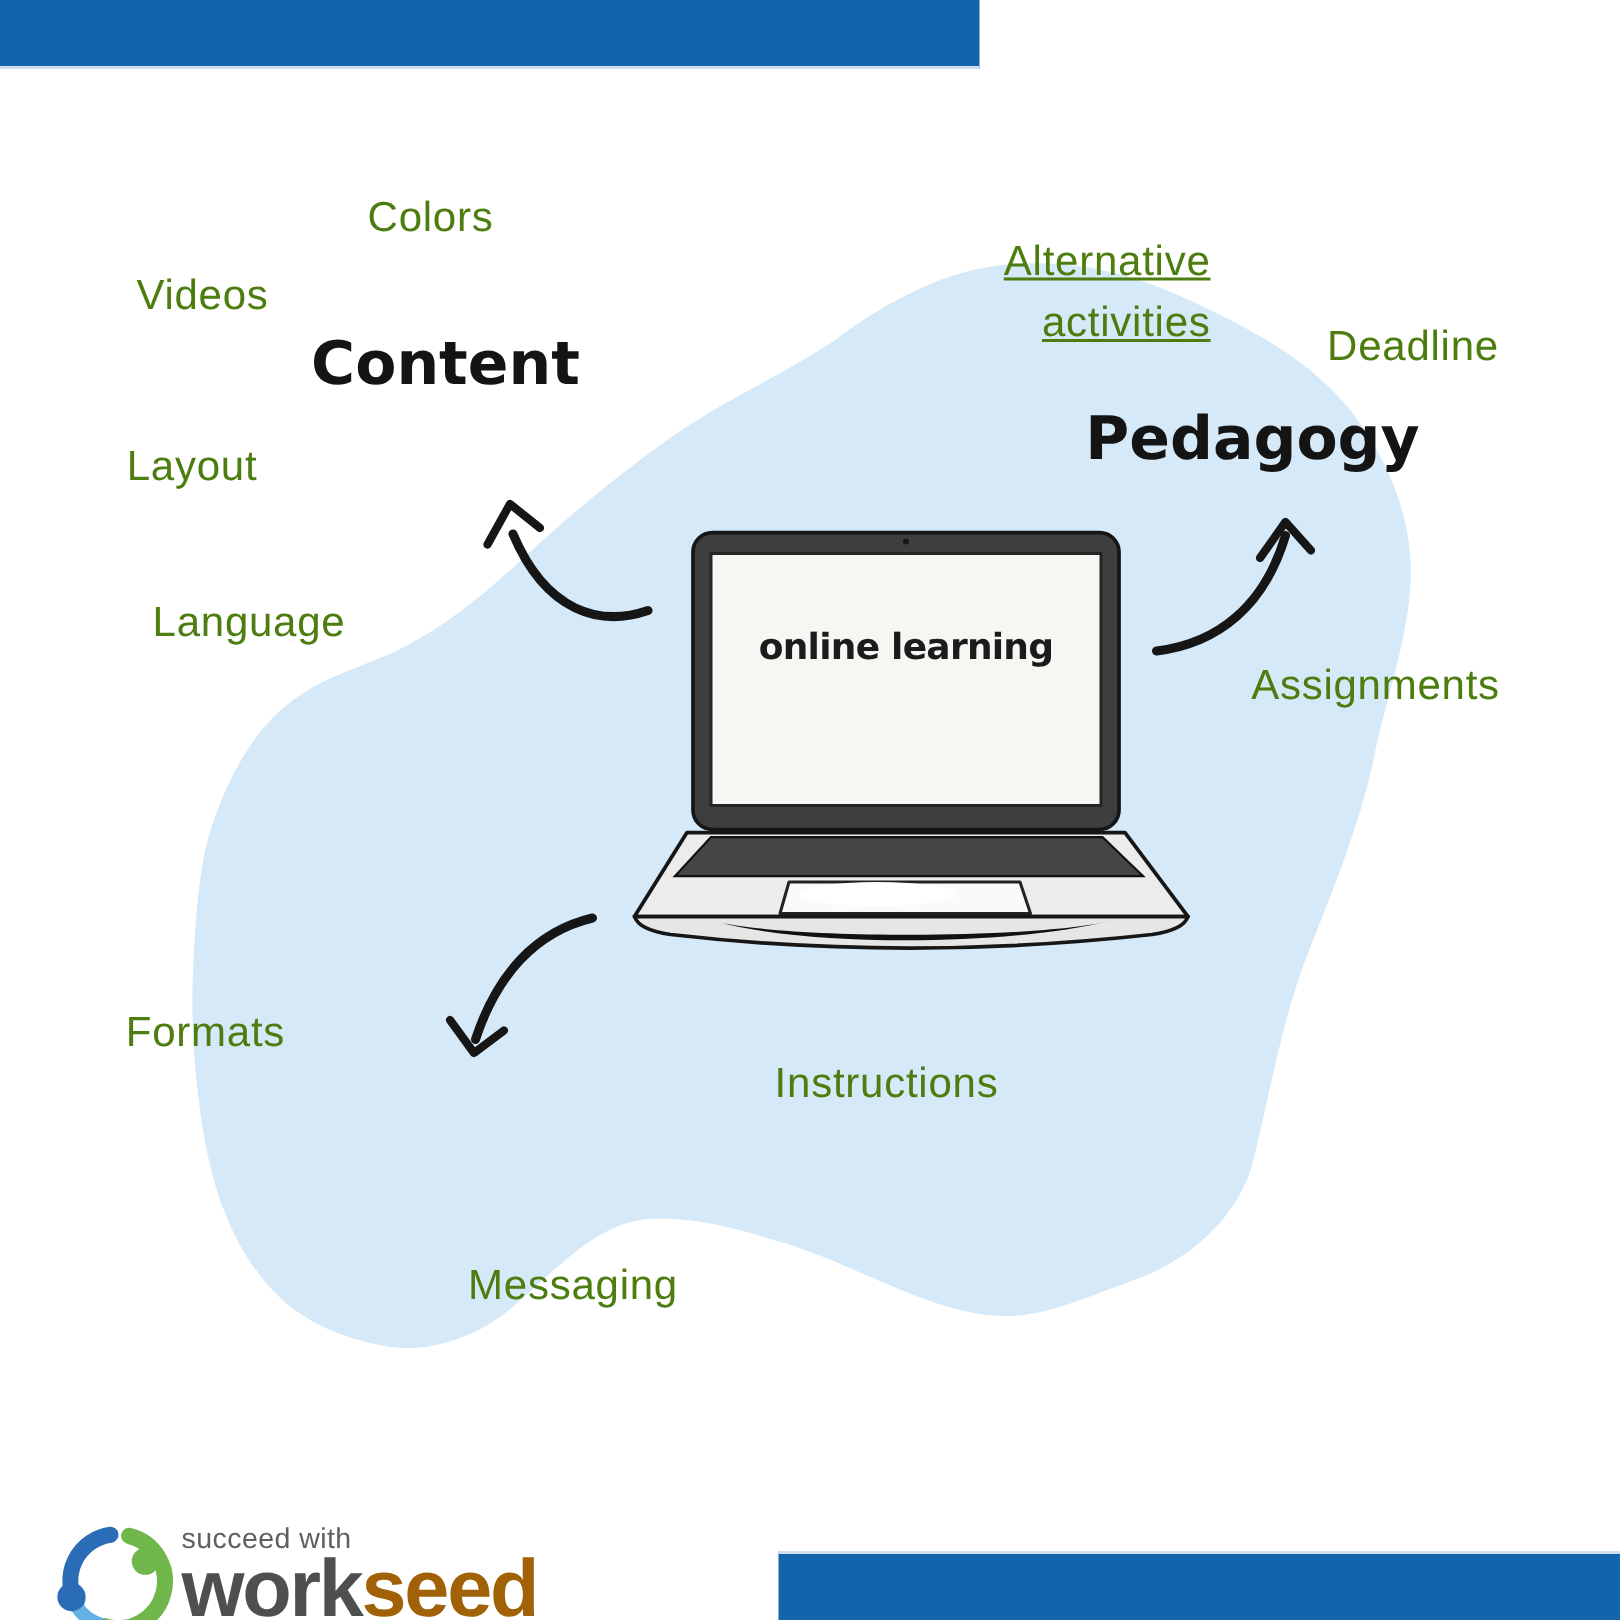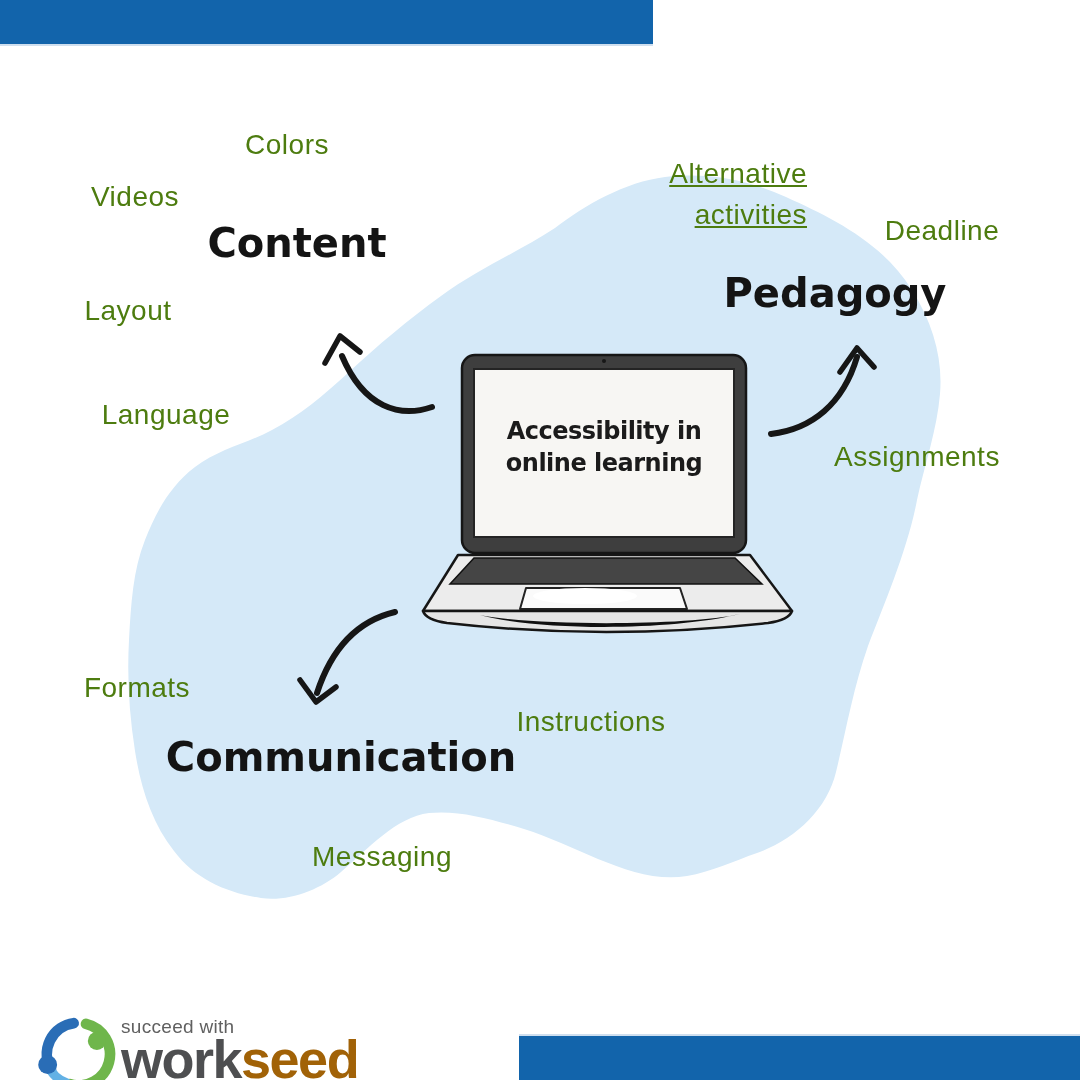--- a/index.html
+++ b/index.html
@@ -85,41 +85,39 @@
       <polygon points="458,555 750,555 792,611 423,611" fill="#ececec" stroke="#161616" stroke-width="2.5" stroke-linejoin="round"></polygon>
       <polygon points="474,558 735,558 762,584 450,584" fill="#454545" stroke="#111111" stroke-width="1.5"></polygon>
       <polygon points="526,588 680,588 687,609 520,609" fill="#fafafa" stroke="#222222" stroke-width="2" stroke-linejoin="round"></polygon>
       <ellipse cx="585" cy="596" rx="52" ry="8" fill="#ffffff"></ellipse>
       <path d="M 423 611 L 792 611 Q 789 620 768 623 Q 605 641 447 623 Q 426 620 423 611 Z" fill="#e6e6e6" stroke="#161616" stroke-width="2.5" stroke-linejoin="round"></path>
       <path d="M 480 615 C 540 631 670 631 740 614 C 690 626 530 626 480 615 Z" fill="#111111"></path>
     </g>
   </svg>
 
   <div class="screen-text">
-    <span>Accessibility in</span>
     <span>online learning</span>
   </div>
 
   <div class="label" style="left:287px;top:129px">Colors</div>
   <div class="label" style="left:135px;top:181px">Videos</div>
   <div class="title" style="left:297px;top:220px">Content</div>
   <div class="label" style="left:128px;top:295px">Layout</div>
   <div class="label" style="left:166px;top:399px">Language</div>
 
   <div class="label multiline" style="left:687px;top:153px">
     <span>Alternative</span><br>
     <span>activities</span>
   </div>
   <div class="label" style="left:942px;top:215px">Deadline</div>
   <div class="title" style="left:835px;top:270px">Pedagogy</div>
   <div class="label" style="left:917px;top:441px">Assignments</div>
 
   <div class="label" style="left:137px;top:672px">Formats</div>
   <div class="label" style="left:591px;top:706px">Instructions</div>
-  <div class="title" style="left:341px;top:734px">Communication</div>
   <div class="label" style="left:382px;top:841px">Messaging</div>
 
   <div class="logo">
     <svg class="logo-mark" viewBox="0 0 100 100">
       <path d="M 59.8 13.3 A 38 38 0 1 1 40.2 86.7" fill="none" stroke="#6fb64b" stroke-width="13" stroke-linecap="round"></path>
       <path d="M 17.1 69 A 38 38 0 0 1 44.7 12.4" fill="none" stroke="#2a6db6" stroke-width="13" stroke-linecap="round"></path>
       <path d="M 36 85.1 A 38 38 0 0 1 13.4 63.4" fill="none" stroke="#63b1e5" stroke-width="11" stroke-linecap="round"></path>
       <circle cx="13" cy="63" r="11.5" fill="#2a6db6"></circle>
       <circle cx="73" cy="34" r="11" fill="#6fb64b"></circle>
     </svg>

